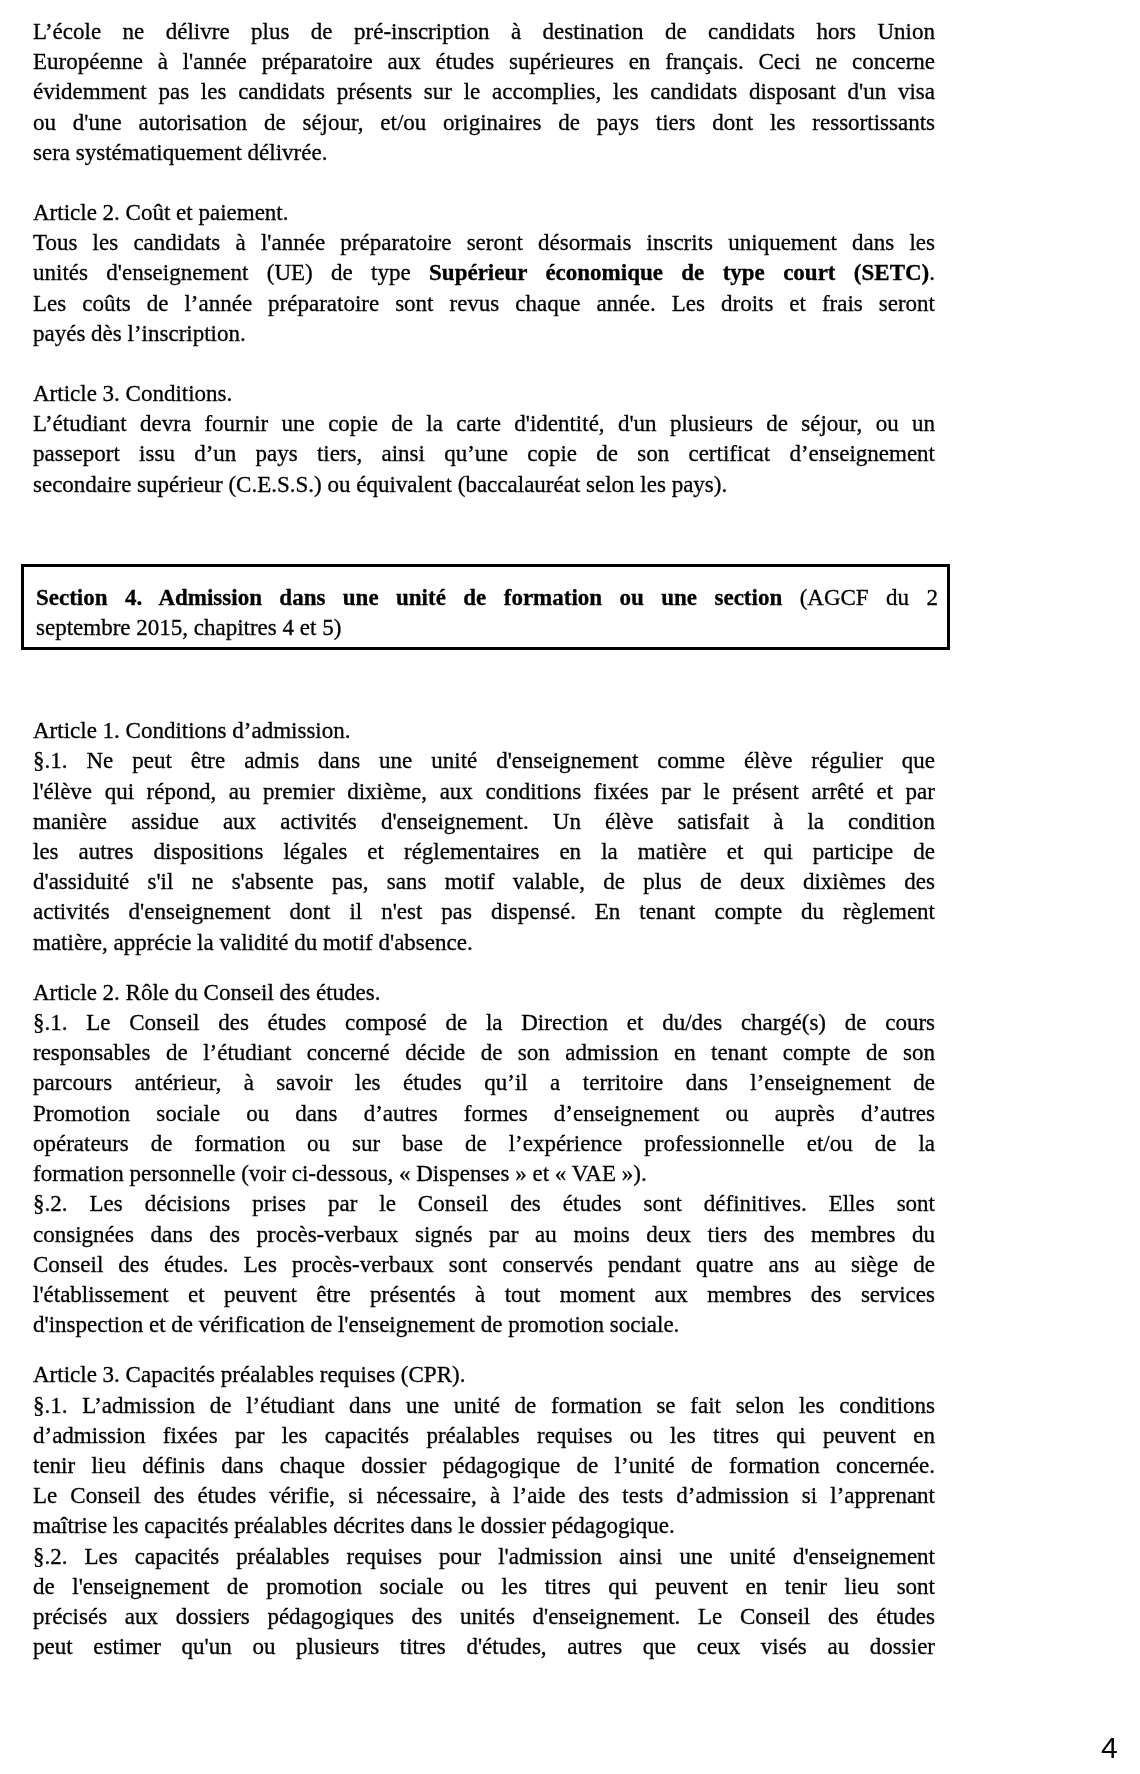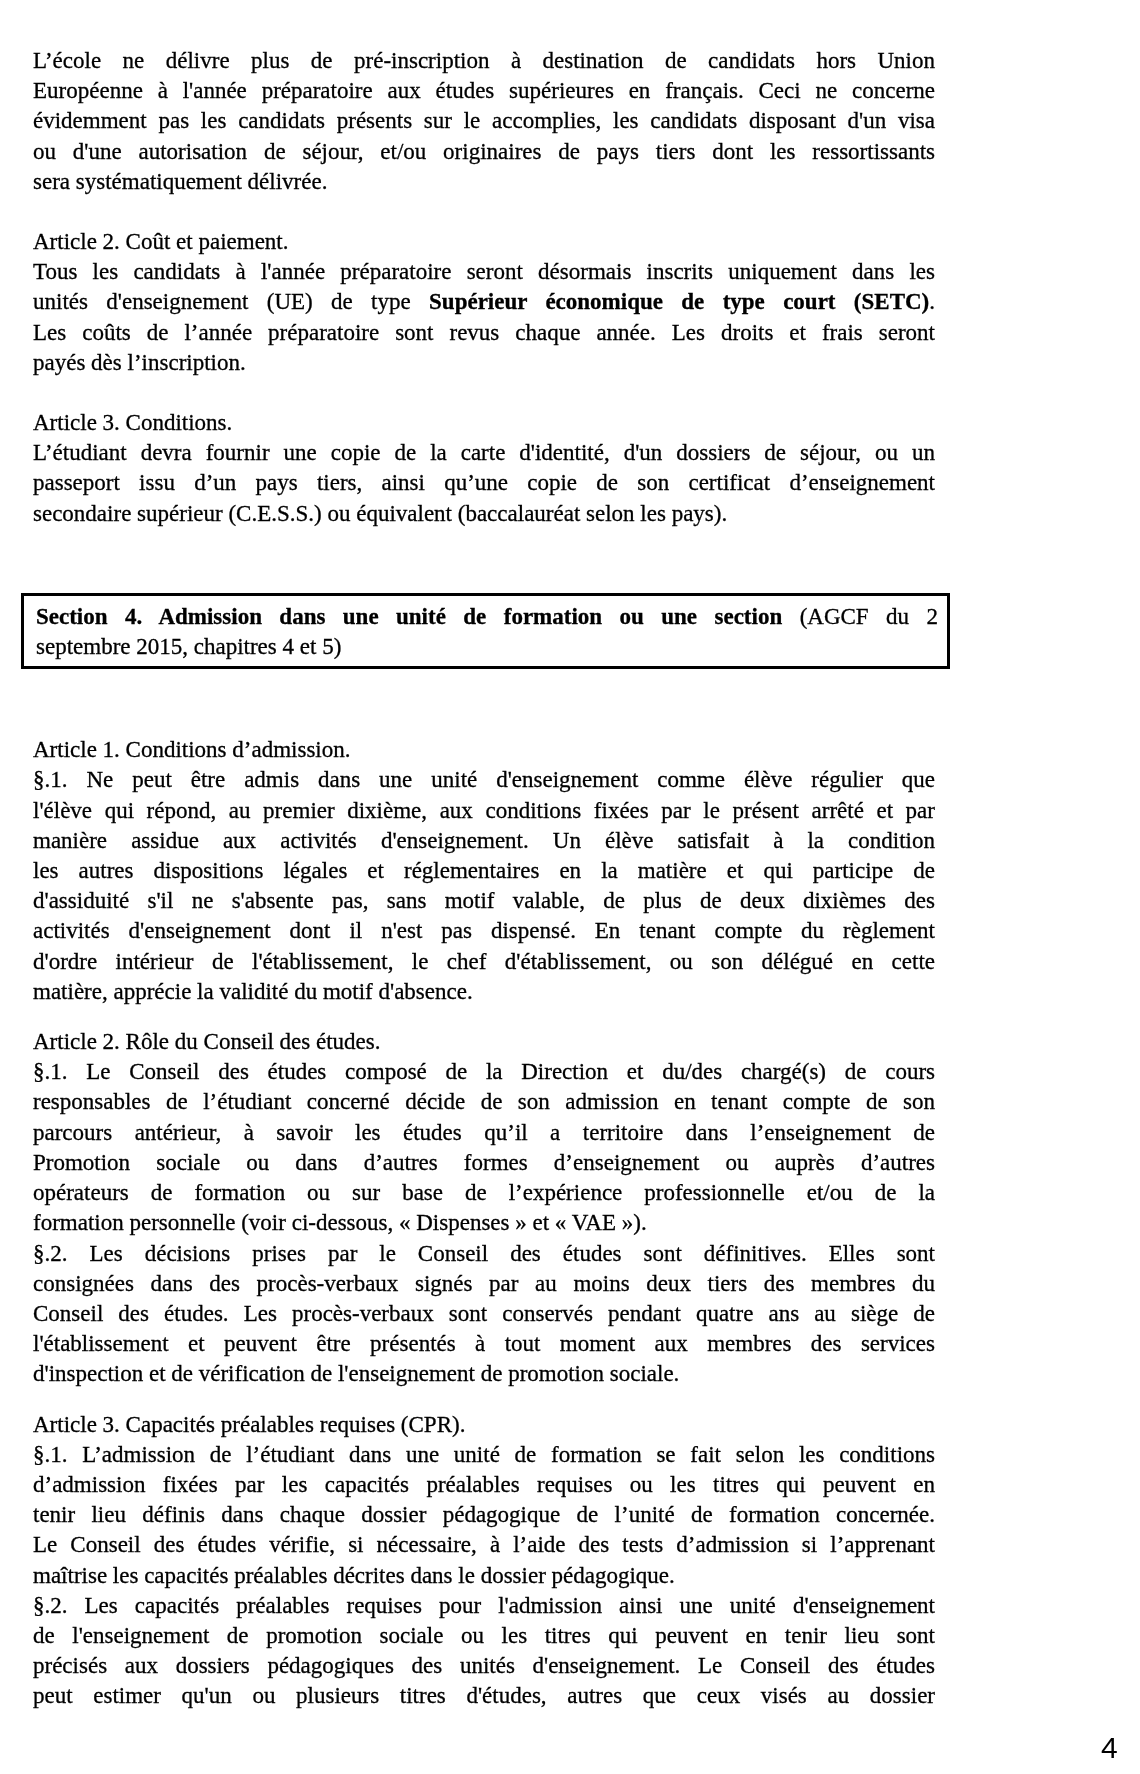--- a/index.html
+++ b/index.html
@@ -8,21 +8,21 @@
     background: #ffffff;
     position: relative;
     overflow: hidden;
     font-family: "Liberation Serif", "DejaVu Serif", serif;
     font-size: 23px;
     line-height: 30.2px;
     color: #000000;
   }
   .doc {
     position: absolute;
-    left: 33px; top: 46px;
+    left: 33px; top: 17px;
     width: 902px;
     -webkit-text-stroke: 0.3px #000;
   }
   .para { margin: 0; }
   .line {
     text-align: justify;
     text-align-last: justify;
   }
   .line.flush-left { text-align-last: left; }
   .heading {
@@ -30,21 +30,21 @@
     text-decoration-thickness: 2px;
     text-underline-offset: 4px;
     white-space: nowrap;
   }
   [data-name="article-2-role-heading"],
   [data-name="article-3-cpr-heading"] { margin-top: 20px; }
   .boxed {
     border: 3px solid #000000;
     width: 902px;
     margin: 64px 0 66px -12px;
-    padding: 6px 9px 4px 12px;
+    padding: 16px 9px 4px 12px;
   }
   .bold { font-weight: bold; }
   .page-number {
     position: absolute;
     left: 1101px; top: 1730px;
     font-family: "Liberation Sans", "DejaVu Sans", sans-serif;
     font-size: 30px;
     line-height: 36px;
     color: #000000;
   }
@@ -62,37 +62,36 @@
     </div>
     <div data-name="article-2-cost-heading" class="heading">Article 2. Coût et paiement.</div>
     <div data-name="article-2-cost-paragraph" class="para">
       <div class="line" data-name="text-line"><span>Tous les candidats à l'année préparatoire seront désormais inscrits uniquement dans les</span></div>
       <div class="line" data-name="text-line"><span>unités d'enseignement (UE) de type </span><span class="bold">Supérieur économique de type court (SETC)</span><span>.</span></div>
       <div class="line" data-name="text-line"><span>Les coûts de l’année préparatoire sont revus chaque année. Les droits et frais seront</span></div>
       <div class="line flush-left" data-name="text-line"><span>payés dès l’inscription.</span></div>
     </div>
     <div data-name="article-3-conditions-heading" class="heading">Article 3. Conditions.</div>
     <div data-name="article-3-conditions-paragraph" class="para">
-      <div class="line" data-name="text-line"><span>L’étudiant devra fournir une copie de la carte d'identité, d'un dossiers de séjour, ou un</span></div>
+      <div class="line" data-name="text-line"><span>L’étudiant devra fournir une copie de la carte d'identité, d'un plusieurs de séjour, ou un</span></div>
       <div class="line" data-name="text-line"><span>passeport issu d’un pays tiers, ainsi qu’une copie de son certificat d’enseignement</span></div>
       <div class="line flush-left" data-name="text-line"><span>secondaire supérieur (C.E.S.S.) ou équivalent (baccalauréat selon les pays).</span></div>
     </div>
     <div data-name="section-4-box" class="para boxed">
       <div class="line" data-name="text-line"><span class="bold">Section 4. Admission dans une unité de formation ou une section</span><span> (AGCF du 2</span></div>
       <div class="line flush-left" data-name="text-line"><span>septembre 2015, chapitres 4 et 5)</span></div>
     </div>
     <div data-name="article-1-admission-heading" class="heading">Article 1. Conditions d’admission.</div>
     <div data-name="article-1-admission-paragraph" class="para">
       <div class="line" data-name="text-line"><span>§.1. Ne peut être admis dans une unité d'enseignement comme élève régulier que</span></div>
       <div class="line" data-name="text-line"><span>l'élève qui répond, au premier dixième, aux conditions fixées par le présent arrêté et par</span></div>
       <div class="line" data-name="text-line"><span>manière assidue aux activités d'enseignement. Un élève satisfait à la condition</span></div>
       <div class="line" data-name="text-line"><span>les autres dispositions légales et réglementaires en la matière et qui participe de</span></div>
       <div class="line" data-name="text-line"><span>d'assiduité s'il ne s'absente pas, sans motif valable, de plus de deux dixièmes des</span></div>
       <div class="line" data-name="text-line"><span>activités d'enseignement dont il n'est pas dispensé. En tenant compte du règlement</span></div>
-      <div class="line" data-name="text-line"><span>d'ordre intérieur de l'établissement, le chef d'établissement, ou son délégué en cette</span></div>
       <div class="line flush-left" data-name="text-line"><span>matière, apprécie la validité du motif d'absence.</span></div>
     </div>
     <div data-name="article-2-role-heading" class="heading">Article 2. Rôle du Conseil des études.</div>
     <div data-name="article-2-role-paragraph-1" class="para">
       <div class="line" data-name="text-line"><span>§.1. Le Conseil des études composé de la Direction et du/des chargé(s) de cours</span></div>
       <div class="line" data-name="text-line"><span>responsables de l’étudiant concerné décide de son admission en tenant compte de son</span></div>
       <div class="line" data-name="text-line"><span>parcours antérieur, à savoir les études qu’il a territoire dans l’enseignement de</span></div>
       <div class="line" data-name="text-line"><span>Promotion sociale ou dans d’autres formes d’enseignement ou auprès d’autres</span></div>
       <div class="line" data-name="text-line"><span>opérateurs de formation ou sur base de l’expérience professionnelle et/ou de la</span></div>
       <div class="line flush-left" data-name="text-line"><span>formation personnelle (voir ci-dessous, « Dispenses » et « VAE »).</span></div>

